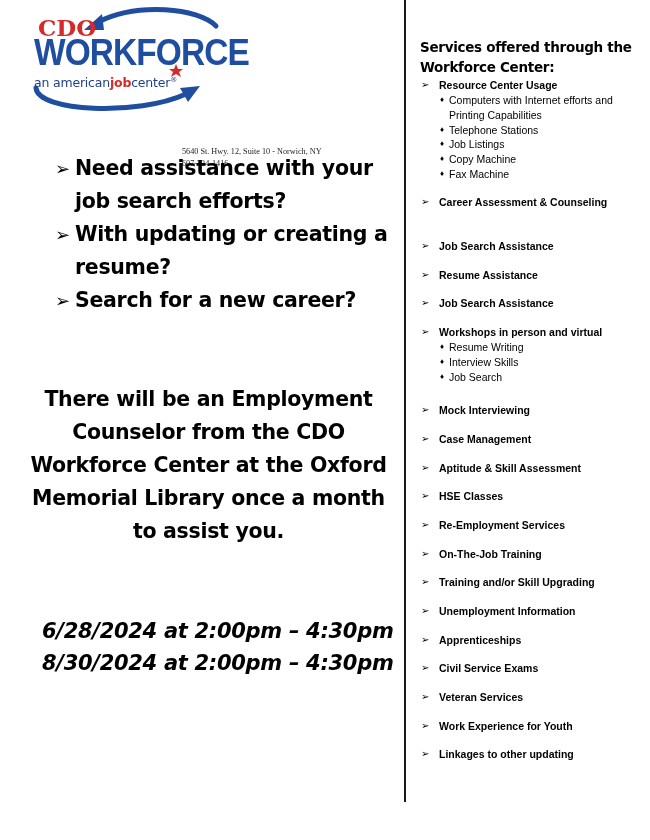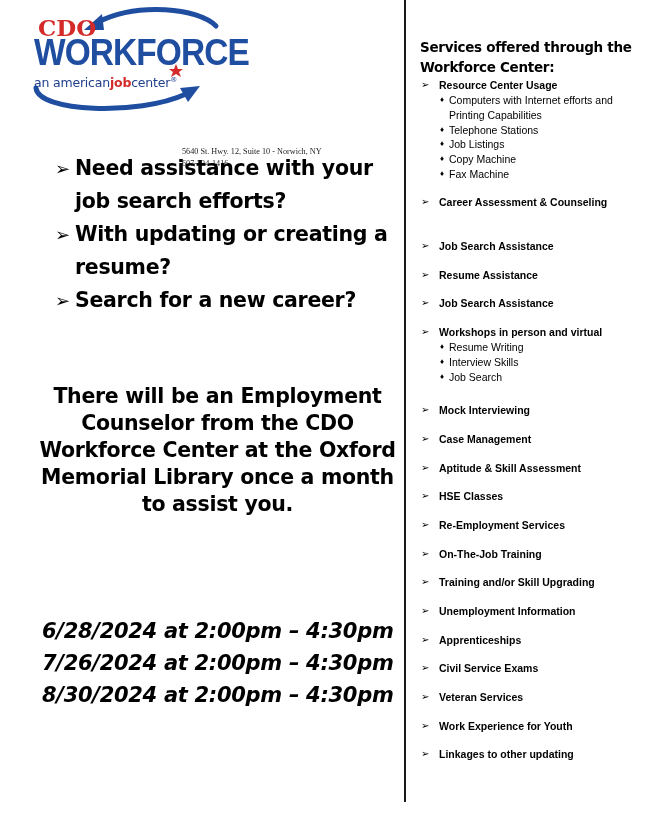--- a/index.html
+++ b/index.html
@@ -14,21 +14,21 @@
   .logo-tag .job { color: #d42a2a; font-weight: bold; }
   .logo-tag .reg { font-size: 7px; vertical-align: super; }
 
   .address { position: absolute; left: 182px; top: 115px; font-family: Liberation Serif, serif; font-size: 8.2px; line-height: 11.5px; color: #222; margin-top: 31px; }
 
   
   .questions { position: absolute; left: 55px; top: 152px; width: 345px; margin: 0; padding: 0; list-style: none; }
   .questions li { position: relative; padding-left: 20px; font-family: "DejaVu Sans", sans-serif; font-weight: bold; font-size: 20.5px; line-height: 33px; letter-spacing: -0.3px; }
   .questions .arrow { position: absolute; left: 0; top: 0; font-size: 18px; font-weight: normal; }
 
-  .announcement { position: absolute; left: 30px; top: 383px; width: 375px; text-align: center; font-family: "DejaVu Sans", sans-serif; font-weight: bold; font-size: 20.5px; line-height: 27px; letter-spacing: -0.3px; }
+  .announcement { position: absolute; left: 21px; top: 383px; width: 375px; text-align: center; font-family: "DejaVu Sans", sans-serif; font-weight: bold; font-size: 20.5px; line-height: 33px; letter-spacing: -0.3px; }
 
   .dates { position: absolute; left: 42px; top: 615px; width: 360px; font-family: "DejaVu Sans", sans-serif; font-weight: bold; font-size: 21px; line-height: 32px; letter-spacing: -0.3px; }
   .dates div { white-space: nowrap; font-style: italic; }
 
   
   .divider { position: absolute; left: 404px; top: 0; width: 2px; height: 802px; background: #1a1a1a; }
 
   
   .services-title { position: absolute; left: 420px; top: 37px; width: 225px; font-family: "DejaVu Sans", sans-serif; font-weight: bold; font-size: 13.5px; line-height: 20px; letter-spacing: -0.3px; }
   .services { position: absolute; left: 421px; top: 78px; width: 225px; margin: 0; padding: 0; list-style: none; }
@@ -65,21 +65,20 @@
 <ul class="questions">
   <li><span class="arrow">➢</span><span>Need assistance with your job search efforts?</span></li>
   <li><span class="arrow">➢</span><span>With updating or creating a resume?</span></li>
   <li><span class="arrow">➢</span><span>Search for a new career?</span></li>
 </ul>
 
 <div class="announcement">There will be an Employment Counselor from the CDO Workforce Center at the Oxford Memorial Library once a month to assist you.</div>
 
 <div class="dates">
   <div>6/28/2024 at 2:00pm – 4:30pm</div>
-  <div>7/26/2024 at 2:00pm – 4:30pm</div>
   <div>8/30/2024 at 2:00pm – 4:30pm</div>
 </div>
 
 <div class="divider"></div>
 
 <div class="services-title">Services offered through the Workforce Center:</div>
 <ul class="services">
     <li class="svc" style="position: absolute; top: 0px; left: 0px; width: 210px;"><span class="arrow">➢</span><span>Resource Center Usage</span><ul class="subs">
         <li><span class="dia">♦</span><span>Computers with Internet efforts and Printing Capabilities</span></li>
         <li><span class="dia">♦</span><span>Telephone Stations</span></li>

